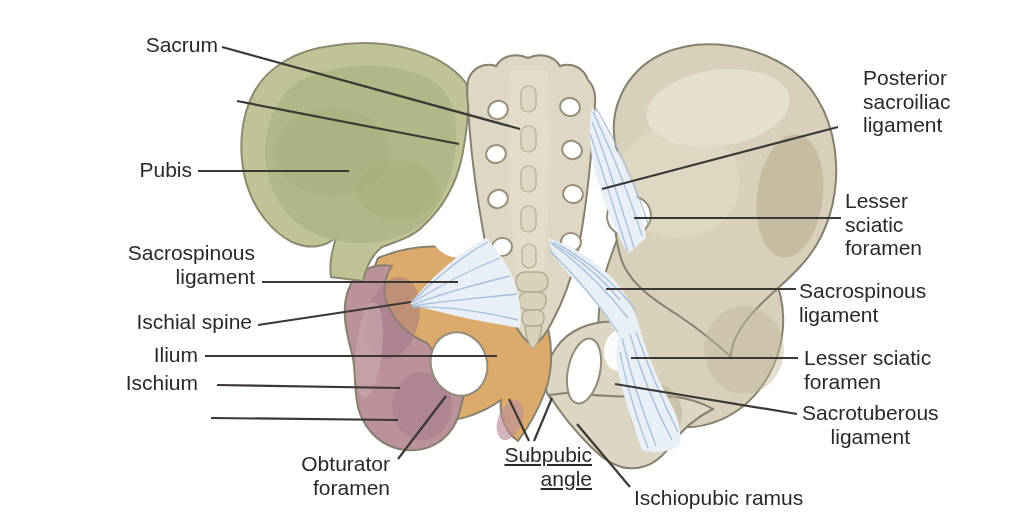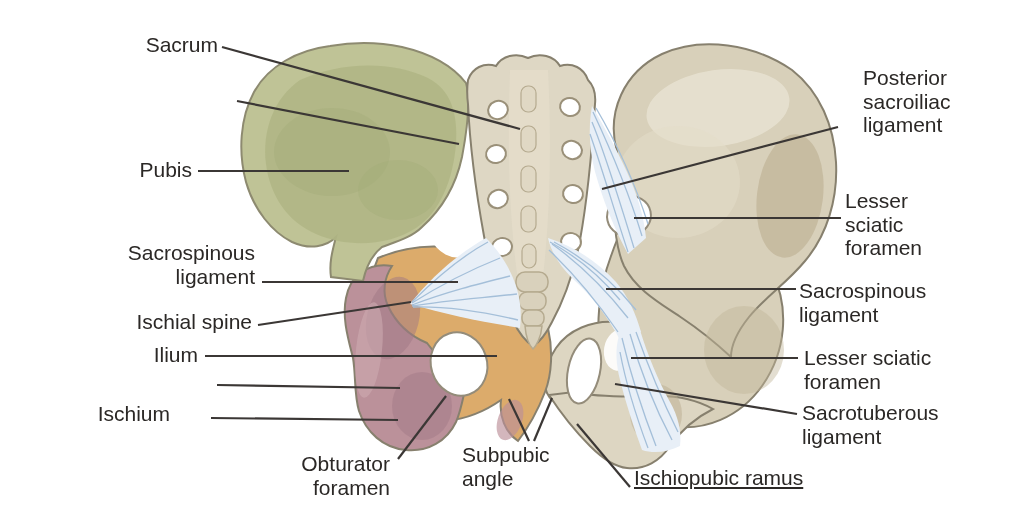--- a/index.html
+++ b/index.html
@@ -7,21 +7,21 @@
     position:relative;width:1024px;height:527px;background:#ffffff;
     overflow:hidden;font-family:"Liberation Sans",sans-serif;
   }
   .stage svg{position:absolute;left:0;top:0;}
   .label{
     position:absolute;font-size:21px;line-height:1.12;color:#2b2826;
     white-space:pre-line;letter-spacing:0px;
   }
   .ra{text-align:right;}
   .la{text-align:left;}
-  .ca{text-align:left;}
+  .ca{text-align:right;text-decoration:underline;}
 </style>
 </head>
 <body>
 
 <div class="stage">
 
 <svg width="1024" height="527" viewBox="0 0 1024 527">
 
   <g stroke="#87806e" stroke-width="2" fill="#d8d0ba">
 
@@ -188,32 +188,32 @@
     <line x1="797" y1="414" x2="615" y2="384"></line>
   </g>
 </svg>
 
   <div class="label ra" style="right:806px;top:33px;">Sacrum</div>
   <div class="label ra" style="right:832px;top:158px;">Pubis</div>
   <div class="label ra" style="right:769px;top:241px;">Sacrospinous
 ligament</div>
   <div class="label ra" style="right:772px;top:310px;">Ischial spine</div>
   <div class="label ra" style="right:826px;top:343px;">Ilium</div>
-  <div class="label ra" style="right:854px;top:371px;margin-top:31px;">Ischium</div>
+  <div class="label ra" style="right:826px;top:371px;">Ischium</div>
   <div class="label ra" style="right:634px;top:452px;">Obturator
 foramen</div>
   <div class="label ca" style="left:462px;top:443px;width:130px;">Subpubic
 angle</div>
-  <div class="label la" style="left:634px;top:466px;text-decoration:underline;">Ischiopubic ramus</div>
+  <div class="label la" style="left:634px;top:486px;">Ischiopubic ramus</div>
   <div class="label la" style="left:845px;top:66px;margin-left:18px;">Posterior
 sacroiliac
 ligament</div>
   <div class="label la" style="left:845px;top:189px;">Lesser
 sciatic
 foramen</div>
   <div class="label la" style="left:799px;top:279px;">Sacrospinous
 ligament</div>
   <div class="label la" style="left:760px;top:346px;margin-left:44px;">Lesser sciatic
 foramen</div>
-  <div class="label la" style="left:802px;top:401px;">Sacrotuberous
+  <div class="label la" style="left:802px;top:401px;text-align:center;">Sacrotuberous
 ligament</div>
 
 </div>
 
 </body></html>

